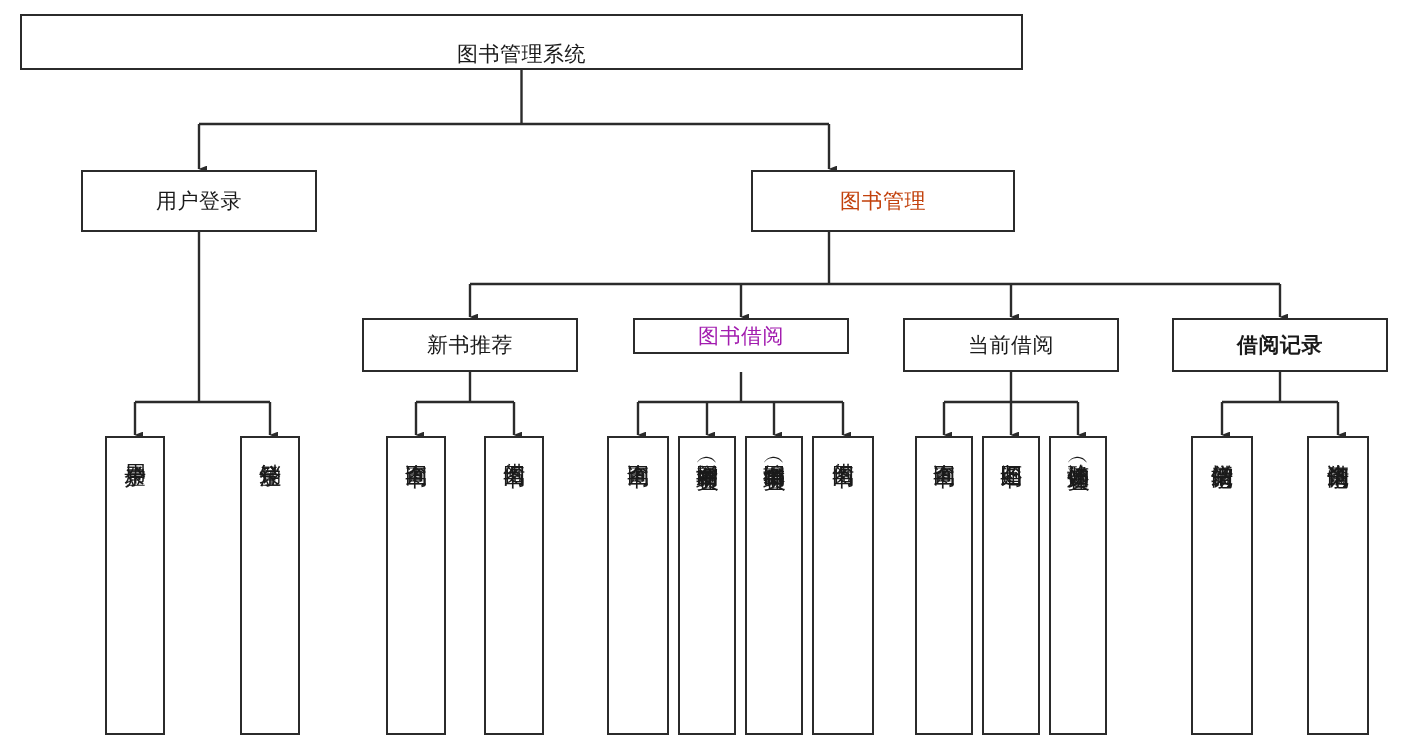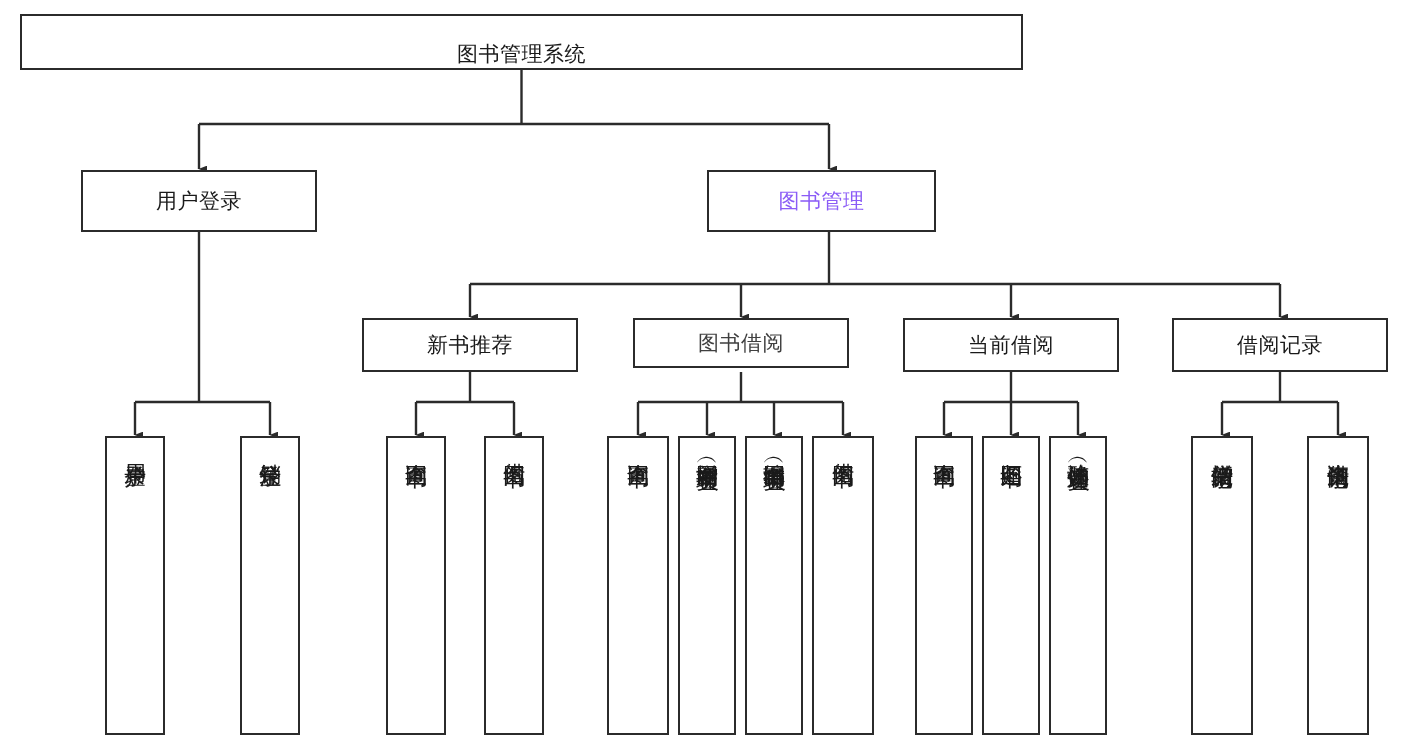--- a/index.html
+++ b/index.html
@@ -112,33 +112,33 @@
       <path d="M1222,402 L1222,435" fill="none" stroke="#2b2b2b" stroke-width="2.4" stroke-linecap="butt" marker-end="url(#arrow)"></path>
       <path d="M1338,402 L1338,435" fill="none" stroke="#2b2b2b" stroke-width="2.4" stroke-linecap="butt" marker-end="url(#arrow)"></path>
     </svg>
   <div id="nodes">
       <div class="node horiz" id="node-root" style="left: 20px; top: 14px; width: 1003px; height: 56px; border-color: rgb(43, 43, 43); background: rgb(255, 255, 255); color: rgb(26, 26, 26); align-items: flex-end;">
         <span class="label">图书管理系统</span>
       </div>
       <div class="node horiz" id="node-user-login" style="left: 81px; top: 170px; width: 236px; height: 62px; border-color: rgb(43, 43, 43); background: rgb(255, 255, 255); color: rgb(26, 26, 26);">
         <span class="label">用户登录</span>
       </div>
-      <div class="node horiz" id="node-book-manage" style="left: 707px; top: 170px; width: 229px; height: 62px; border-color: rgb(43, 43, 43); background: rgb(255, 255, 255); color: #8b5cf6;">
+      <div class="node horiz" id="node-book-manage" style="left: 751px; top: 170px; width: 264px; height: 62px; border-color: rgb(43, 43, 43); background: rgb(255, 255, 255); color: #c2410c;">
         <span class="label">图书管理</span>
       </div>
       <div class="node horiz" id="node-new-book-rec" style="left: 362px; top: 318px; width: 216px; height: 54px; border-color: rgb(43, 43, 43); background: rgb(255, 255, 255); color: rgb(26, 26, 26);">
         <span class="label">新书推荐</span>
       </div>
-      <div class="node horiz" id="node-book-borrow" style="left: 633px; top: 318px; width: 216px; height: 50px; border-color: rgb(43, 43, 43); background: rgb(255, 255, 255); color: #404040;">
+      <div class="node horiz" id="node-book-borrow" style="left: 633px; top: 318px; width: 216px; height: 36px; border-color: rgb(43, 43, 43); background: rgb(255, 255, 255); color: #a21caf;">
         <span class="label">图书借阅</span>
       </div>
       <div class="node horiz" id="node-current-borrow" style="left: 903px; top: 318px; width: 216px; height: 54px; border-color: rgb(43, 43, 43); background: rgb(255, 255, 255); color: rgb(26, 26, 26);">
         <span class="label">当前借阅</span>
       </div>
-      <div class="node horiz" id="node-borrow-record" style="left: 1172px; top: 318px; width: 216px; height: 54px; border-color: rgb(43, 43, 43); background: rgb(255, 255, 255); color: rgb(26, 26, 26);">
+      <div class="node horiz" id="node-borrow-record" style="left: 1172px; top: 318px; width: 216px; height: 54px; border-color: rgb(43, 43, 43); background: rgb(255, 255, 255); color: rgb(26, 26, 26); font-weight: bold;">
         <span class="label">借阅记录</span>
       </div>
       <div class="node vert" id="node-leaf-user-login" style="left: 105px; top: 436px; width: 60px; height: 299px; border-color: rgb(43, 43, 43); background: rgb(255, 255, 255); color: rgb(26, 26, 26);">
         <span class="label">用户登录</span>
       </div>
       <div class="node vert" id="node-leaf-user-logout" style="left: 240px; top: 436px; width: 60px; height: 299px; border-color: rgb(43, 43, 43); background: rgb(255, 255, 255); color: rgb(26, 26, 26);">
         <span class="label">注销登录</span>
       </div>
       <div class="node vert" id="node-leaf-rec-query" style="left: 386px; top: 436px; width: 60px; height: 299px; border-color: rgb(43, 43, 43); background: rgb(255, 255, 255); color: rgb(26, 26, 26);">
         <span class="label">查询图书</span>

